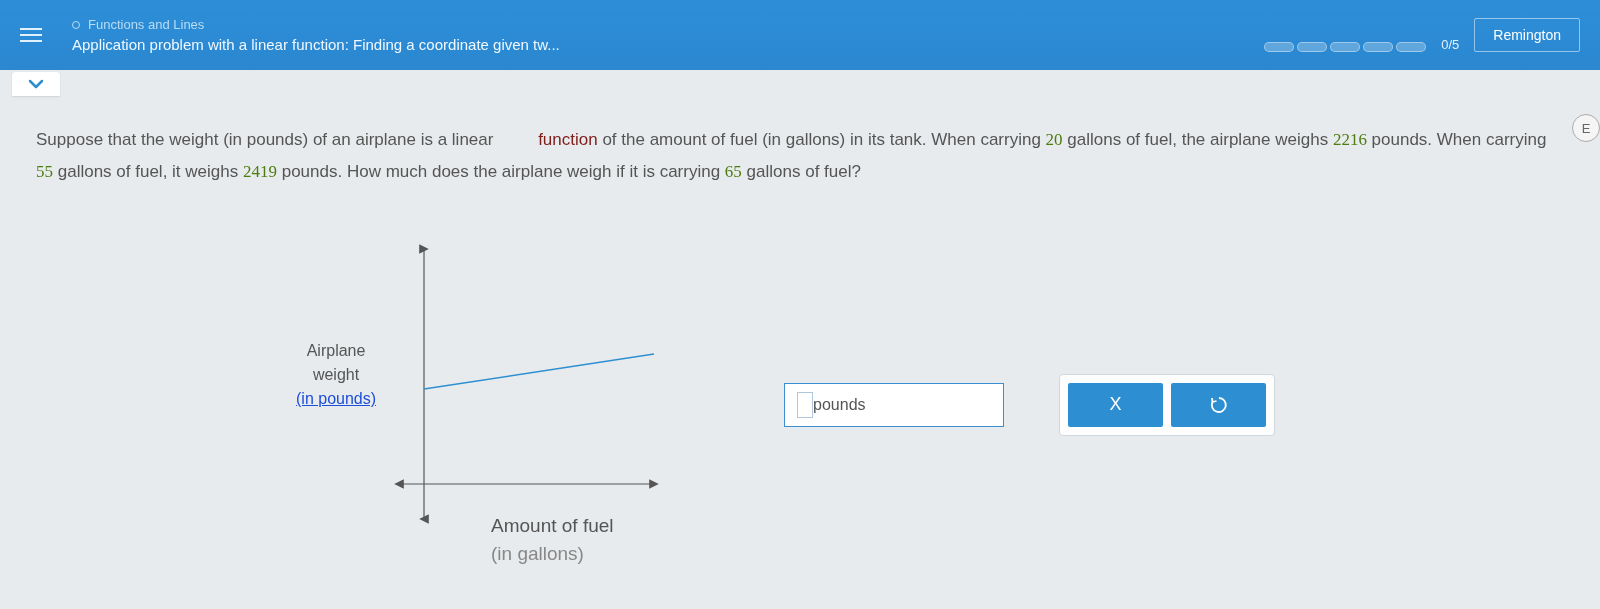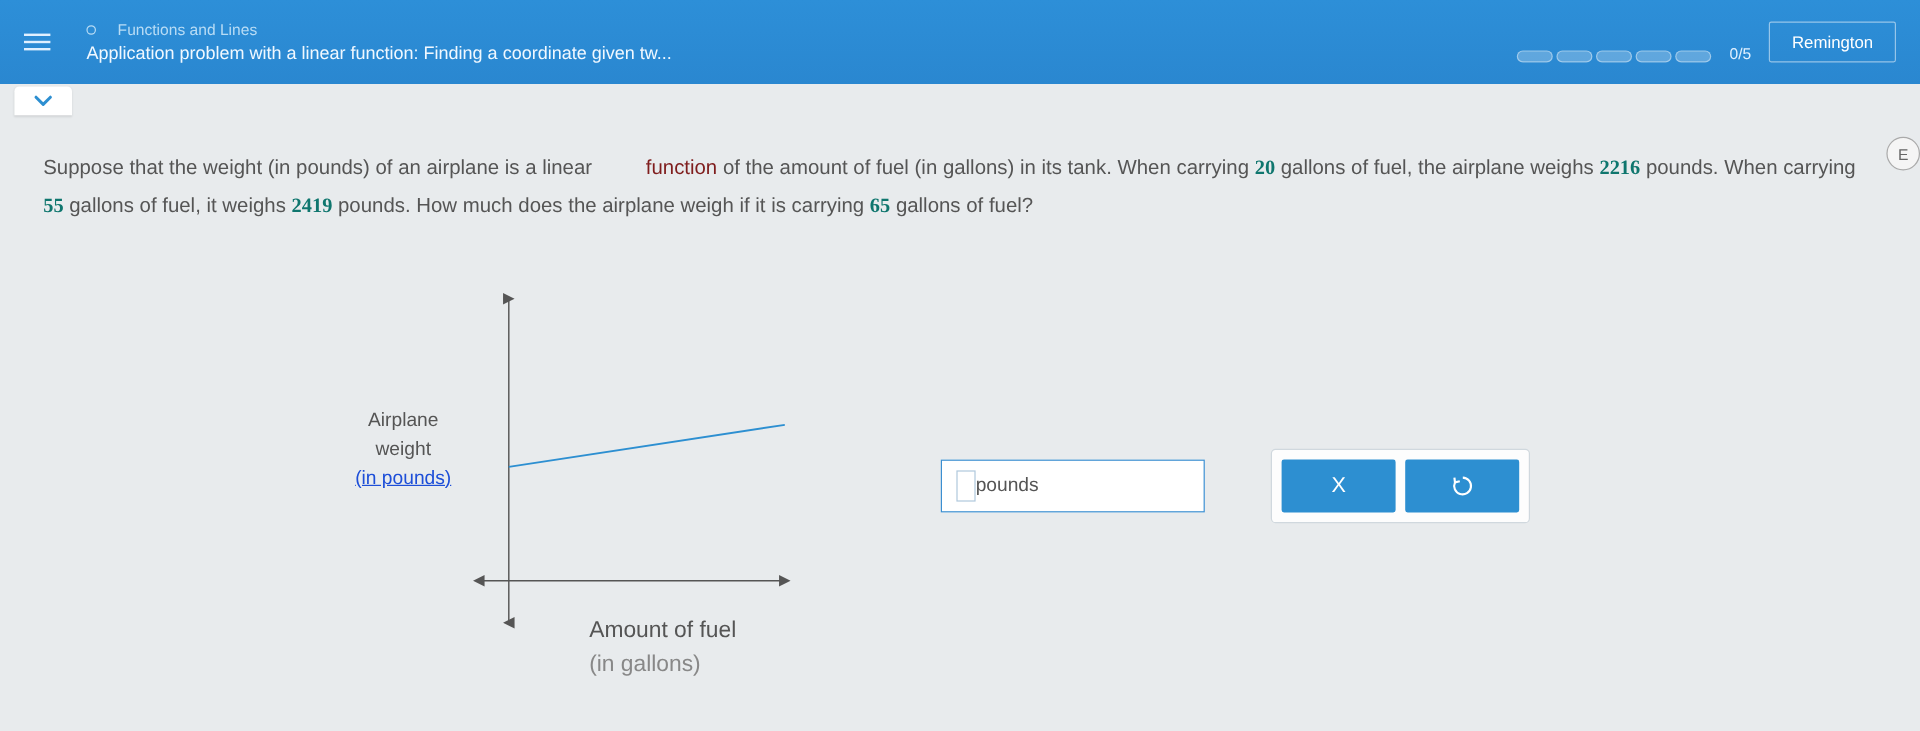--- a/index.html
+++ b/index.html
@@ -32,21 +32,21 @@
       height: 2px;
       background: #e0f0ff;
     }
     .header-content { flex: 1; }
     .breadcrumb {
       font-size: 13px;
       color: #b8dcf5;
       margin-bottom: 4px;
       display: flex;
       align-items: center;
-      gap: 18px;
+      gap: 8px;
     }
     .breadcrumb-dot {
       width: 8px; height: 8px; border-radius: 50%;
       border: 1px solid #b8dcf5;
     }
     .page-title {
       font-size: 15px;
       color: #f0f8ff;
       font-weight: 400;
     }
@@ -109,21 +109,21 @@
       justify-content: center;
       font-size: 13px;
       color: #666;
       background: #f5f5f5;
     }
     .problem-text {
       font-size: 17px;
       line-height: 1.9;
       color: #555;
     }
-    .problem-text .num { color: #0f766e; font-family: Georgia, serif; font-weight: bold; }
+    .problem-text .num { color: #4d7c0f; font-family: Georgia, serif; }
     .problem-text .link { color: #7f1d1d; cursor: pointer; margin-left: 40px; }
     .work-area {
       display: flex;
       align-items: flex-start;
       margin-top: 50px;
       padding-left: 260px;
     }
     .graph-area {
       display: flex;
       align-items: flex-start;

